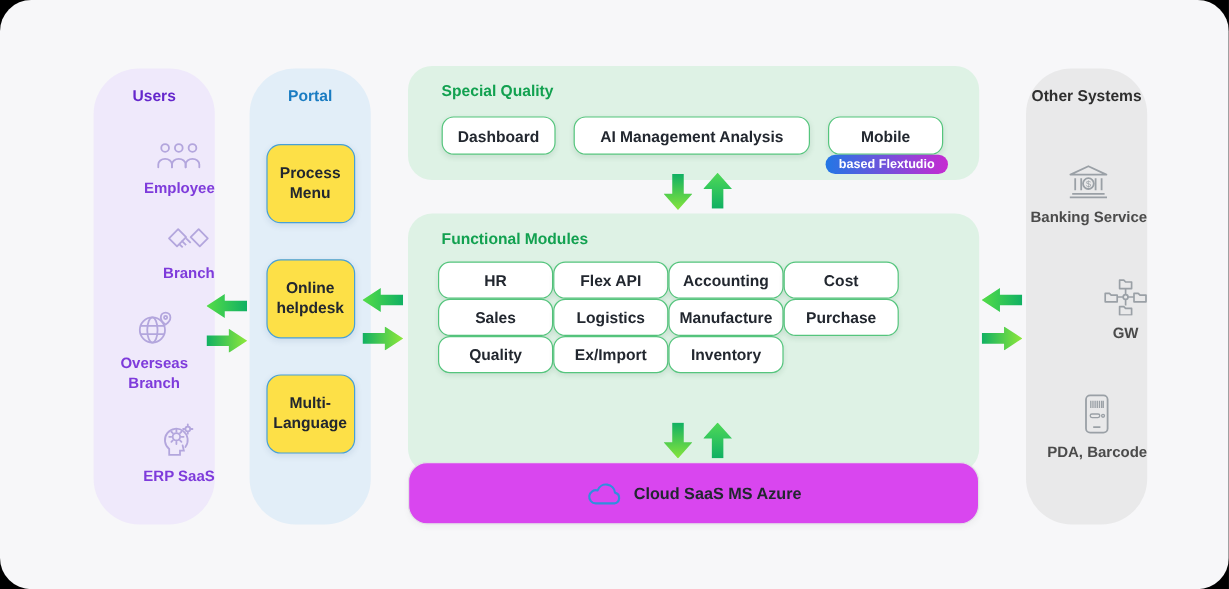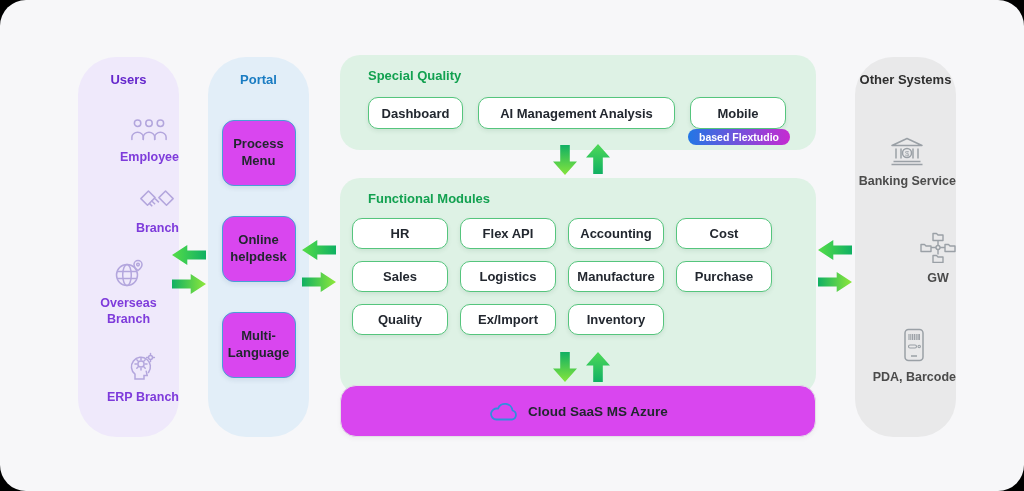--- a/index.html
+++ b/index.html
@@ -12,21 +12,21 @@
   .col-item{display:flex;flex-direction:column;align-items:center;gap:7px;}
   .col-item .lbl{font-size:12.5px;font-weight:600;text-align:center;line-height:1.3;}
 
   #panel-users{left:78px;background:#efe9fb;}
   #panel-users .col-title{color:#6527cc;}
   #panel-users .lbl{color:#7e3bdb;}
 
   #panel-portal{left:208px;background:#e2eef8;}
   #panel-portal .col-title{color:#1a7cc2;}
   .portal-stack{position:absolute;top:63px;left:0;width:100%;display:flex;flex-direction:column;gap:30px;align-items:center;}
-  .portal-box{width:74px;min-height:66px;background:#d946ef;border:1.5px solid #48a0d6;border-radius:12px;
+  .portal-box{width:74px;min-height:66px;background:#fde047;border:1.5px solid #48a0d6;border-radius:12px;
     display:flex;align-items:center;justify-content:center;text-align:center;
     font-size:13px;font-weight:600;color:#22272f;line-height:1.3;padding:4px 5px;box-sizing:border-box;
     box-shadow:0 2px 5px rgba(20,60,100,.10);}
 
   #panel-other{left:855px;background:#e9e9ea;}
   #panel-other .col-title{color:#2f2f2f;}
   #panel-other .lbl{color:#4b4b4b;}
 
   
   .green-panel{position:absolute;left:340px;width:476px;background:#def2e5;border-radius:20px;}
@@ -38,21 +38,21 @@
     font-size:13px;font-weight:600;color:#22272f;box-shadow:0 2px 4px rgba(30,90,50,.10);box-sizing:border-box;}
   .sf-row{position:absolute;left:28px;top:42px;display:flex;gap:15px;height:32px;}
   .sf-row .chip{height:32px;}
   #sf-dashboard{width:95px;}
   #sf-ai{width:197px;}
   #sf-mobile{width:96px;}
   #flextudio-badge{position:absolute;left:348px;top:74px;width:102px;height:16px;border-radius:999px;
     background:linear-gradient(90deg,#2277e5,#c62bd1);color:#fff;font-size:10.5px;font-weight:600;
     display:flex;align-items:center;justify-content:center;}
 
-  .fm-grid{position:absolute;left:12px;top:40px;display:grid;grid-template-columns:repeat(4,96px);grid-auto-rows:31px;gap:12px;}
+  .fm-grid{position:absolute;left:25px;top:40px;display:grid;grid-template-columns:repeat(4,96px);grid-auto-rows:31px;gap:0;}
 
   
   #cloud-box{position:absolute;left:340px;top:385px;width:476px;height:52px;background:#d946ef;border:1.5px solid #e2e2e6;
     border-radius:16px;display:flex;align-items:center;justify-content:center;gap:8px;box-sizing:border-box;
     box-shadow:0 2px 5px rgba(0,0,0,.04);}
   #cloud-box .lbl{font-size:13.5px;font-weight:700;color:#22272f;}
 
   
   .arrow{position:absolute;}
   .arrow.h{width:34px;height:20px;}
@@ -114,21 +114,21 @@
       <div class="col-item">
         <span>
           <svg width="32" height="32" viewBox="0 0 32 32" fill="none" stroke="#b3a6dd" stroke-width="1.5" stroke-linecap="round">
             <path d="M21.5 22.5A9.5 9.5 0 1 0 8 24.2V29h9v-3.5h3.2l-1-4.3"></path>
             <circle cx="14" cy="14" r="3.1"></circle>
             <path d="M14 9.7V8M14 18.3V20M9.7 14H8M18.3 14H20M11 11l-1.2-1.2M17 17l1.2 1.2M17 11l1.2-1.2M11 17l-1.2 1.2"></path>
             <circle cx="23.5" cy="7.5" r="2"></circle>
             <path d="M23.5 4.6v-1M23.5 10.4v1M20.6 7.5h-1M26.4 7.5h1"></path>
           </svg>
         </span>
-        <span class="lbl">ERP Branch</span>
+        <span class="lbl">ERP SaaS</span>
       </div>
     </div>
   </div>
 
   <div class="col-panel" id="panel-portal">
     <div class="col-title">Portal</div>
     <div class="portal-stack">
       <div class="portal-box">Process Menu</div>
       <div class="portal-box">Online helpdesk</div>
       <div class="portal-box">Multi-Language</div>

